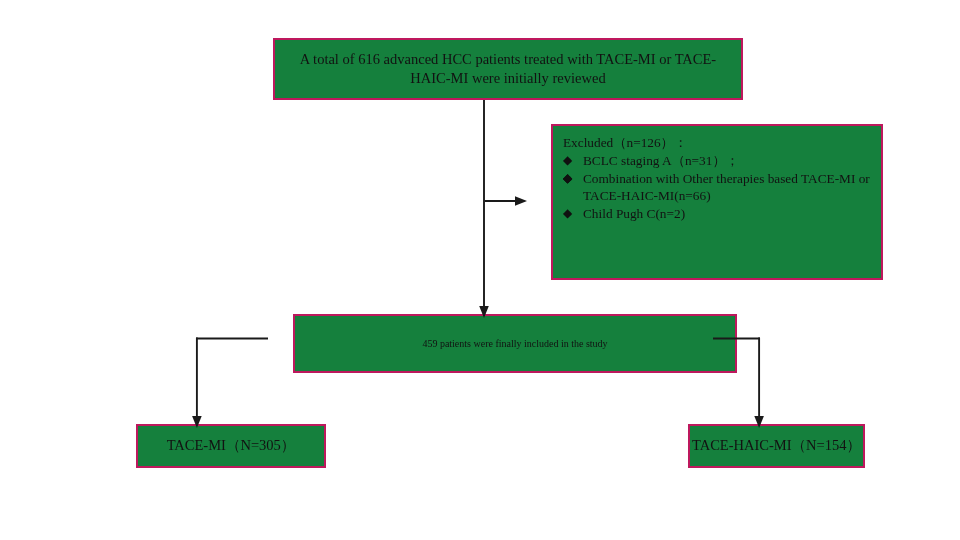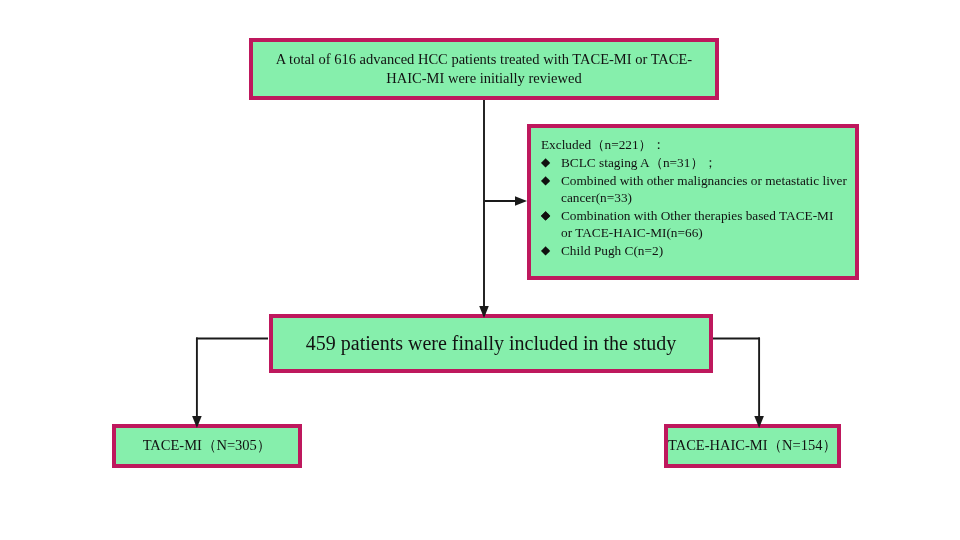--- a/index.html
+++ b/index.html
@@ -15,44 +15,45 @@
     overflow: hidden;
   }
   #flowchart {
     position: relative;
     width: 960px;
     height: 540px;
     background: #ffffff;
   }
   .node {
     position: absolute;
-    background: #86efac;
-    border: 4px solid #be185d;
+    background: #15803d;
+    border: 2px solid #be185d;
     box-sizing: border-box;
     display: flex;
     align-items: center;
     justify-content: center;
     text-align: center;
     line-height: 1.32;
     color: #121212;
+    margin-left: 24px;
   }
   #box-initial {
     left: 249px;
     top: 38px;
     width: 470px;
     height: 62px;
     font-size: 14.5px;
     padding: 0 10px;
   }
   #box-included {
     left: 269px;
     top: 314px;
     width: 444px;
     height: 59px;
-    font-size: 20px;
+    font-size: 10px;
   }
   #box-excluded {
     left: 527px;
     top: 124px;
     width: 332px;
     height: 156px;
     display: block;
     text-align: left;
     padding: 8px 8px 8px 10px;
     font-size: 13.3px;
@@ -113,29 +114,28 @@
   }
 </style>
 </head>
 <body>
 
 <div id="flowchart">
 
   <div class="node" id="box-initial">A total of 616 advanced HCC patients treated with TACE-MI or TACE-HAIC-MI were initially reviewed</div>
 
   <div class="node" id="box-excluded">
-    <div class="excl-title">Excluded（n=221）：</div>
+    <div class="excl-title">Excluded（n=126）：</div>
     <ul class="excl-list">
       <li>
         <span class="bullet">◆</span>
         <span>BCLC staging A（n=31）；</span>
       </li>
       <li>
         <span class="bullet">◆</span>
-        <span>Combined with other malignancies or metastatic liver cancer(n=33)</span>
       </li>
       <li>
         <span class="bullet">◆</span>
       </li>
       <li>
         <span class="bullet">◆</span>
         <span>Combination with Other therapies based TACE-MI or TACE-HAIC-MI(n=66)</span>
       </li>
       <li>
         <span class="bullet">◆</span>

